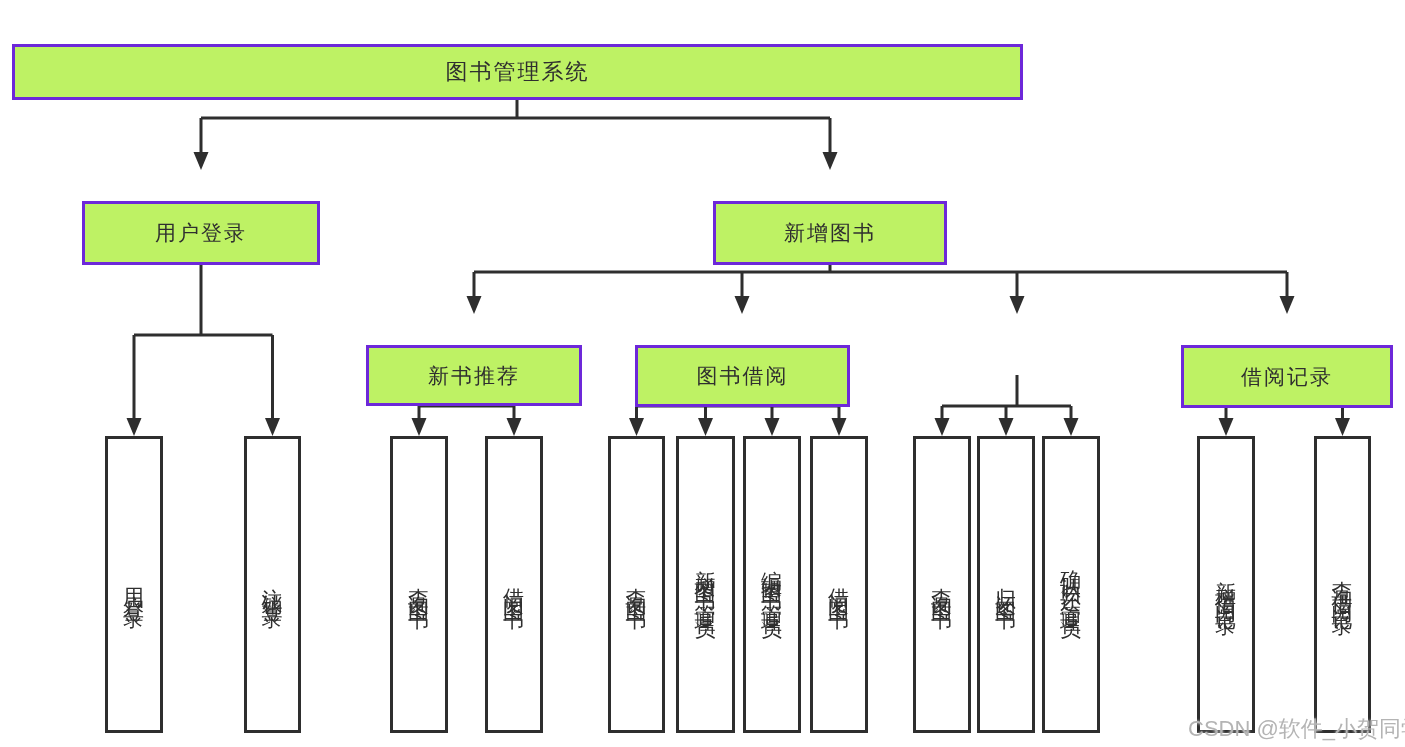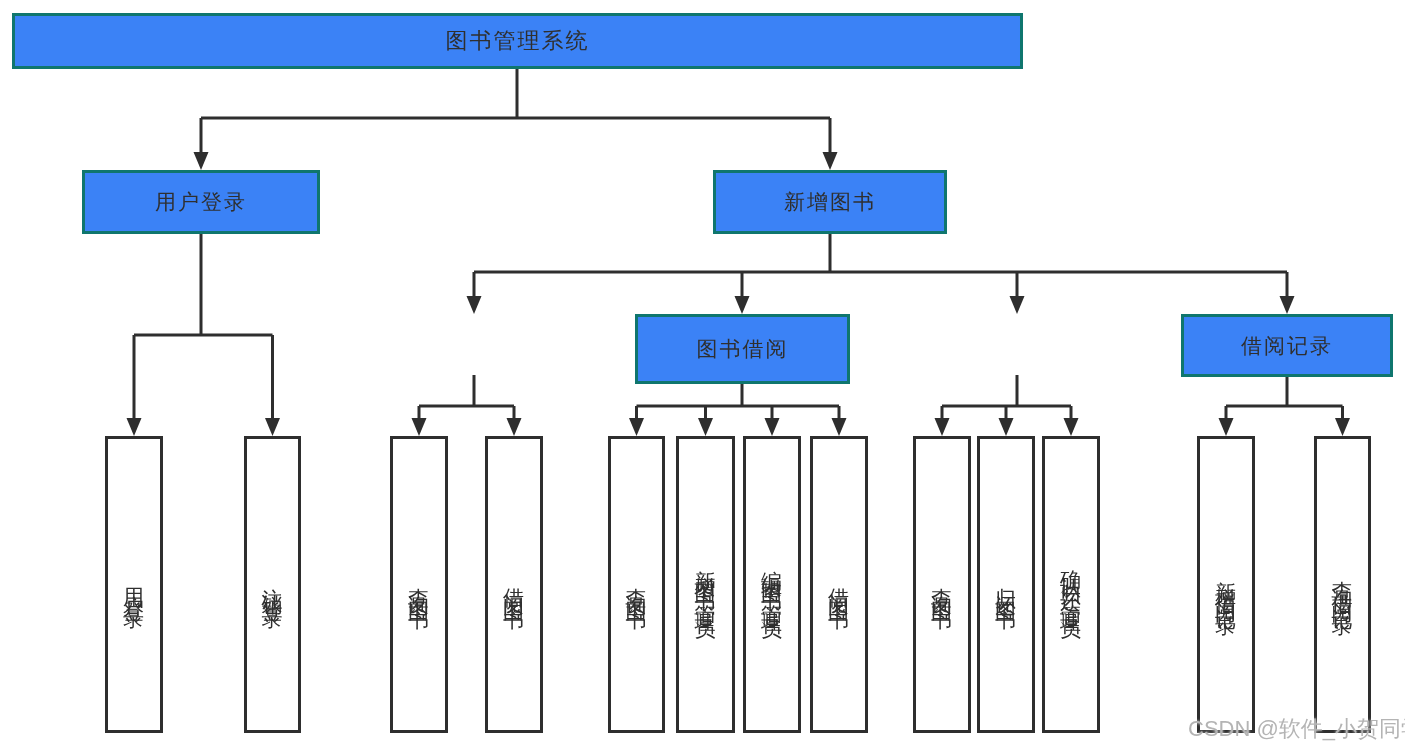--- a/index.html
+++ b/index.html
@@ -12,26 +12,27 @@
     overflow: hidden;
   }
   .connectors {
     position: absolute;
     left: 0; top: 0;
     z-index: 0;
   }
   .hbox {
     position: absolute;
     box-sizing: border-box;
-    background: #3b82f6;
-    border: 3px solid #0f766e;
+    background: #bef264;
+    border: 3px solid #6d28d9;
     display: flex;
     align-items: center;
     justify-content: center;
     z-index: 1;
+    margin-top: 31px;
   }
   .hlabel {
     font-size: 21px;
     color: #2f2f2f;
     letter-spacing: 2px;
     white-space: nowrap;
   }
   .vbox {
     position: absolute;
     top: 436px;
@@ -51,21 +52,21 @@
     letter-spacing: 7px;
     line-height: 1;
     color: #2f2f2f;
     white-space: nowrap;
   }
   
   #n-root           { left: 12px;   top: 13px;  width: 1011px; height: 56px; }
   #n-user-login     { left: 82px;   top: 170px; width: 238px;  height: 64px; }
   #n-book-mgmt      { left: 713px;  top: 170px; width: 234px;  height: 64px; }
   #n-new-book       { left: 366px;  top: 314px; width: 216px;  height: 61px; }
-  #n-book-borrow    { left: 635px;  top: 314px; width: 215px;  height: 70px; text-align: center; }
+  #n-book-borrow    { left: 635px;  top: 314px; width: 215px;  height: 62px; text-align: center; }
   #n-current-borrow { left: 908px;  top: 314px; width: 218px;  height: 61px; }
   #n-borrow-records { left: 1181px; top: 314px; width: 212px;  height: 63px; }
   #l-user-login  { left: 105px;  width: 58px; }
   #l-logout      { left: 244px;  width: 57px; }
   #l-query-new   { left: 390px;  width: 58px; }
   #l-borrow-new  { left: 485px;  width: 58px; }
   #l-query-bb    { left: 608px;  width: 57px; }
   #l-add-bb      { left: 676px;  width: 59px; }
   #l-edit-bb     { left: 743px;  width: 58px; }
   #l-borrow-bb   { left: 810px;  width: 58px; }
@@ -134,20 +135,23 @@
     <span class="hlabel" style="font-size:22px;">图书管理系统</span>
   </div>
 
   <div class="hbox" id="n-user-login">
     <span class="hlabel">用户登录</span>
   </div>
   <div class="hbox" id="n-book-mgmt">
     <span class="hlabel">新增图书</span>
   </div>
 
+  <div class="hbox" id="n-new-book">
+    <span class="hlabel">新书推荐</span>
+  </div>
   <div class="hbox" id="n-book-borrow">
     <span class="hlabel">图书借阅</span>
   </div>
   <div class="hbox" id="n-borrow-records">
     <span class="hlabel">借阅记录</span>
   </div>
 
   <div class="vbox" id="l-user-login">
     <span class="vlabel">用户登录</span>
   </div>

